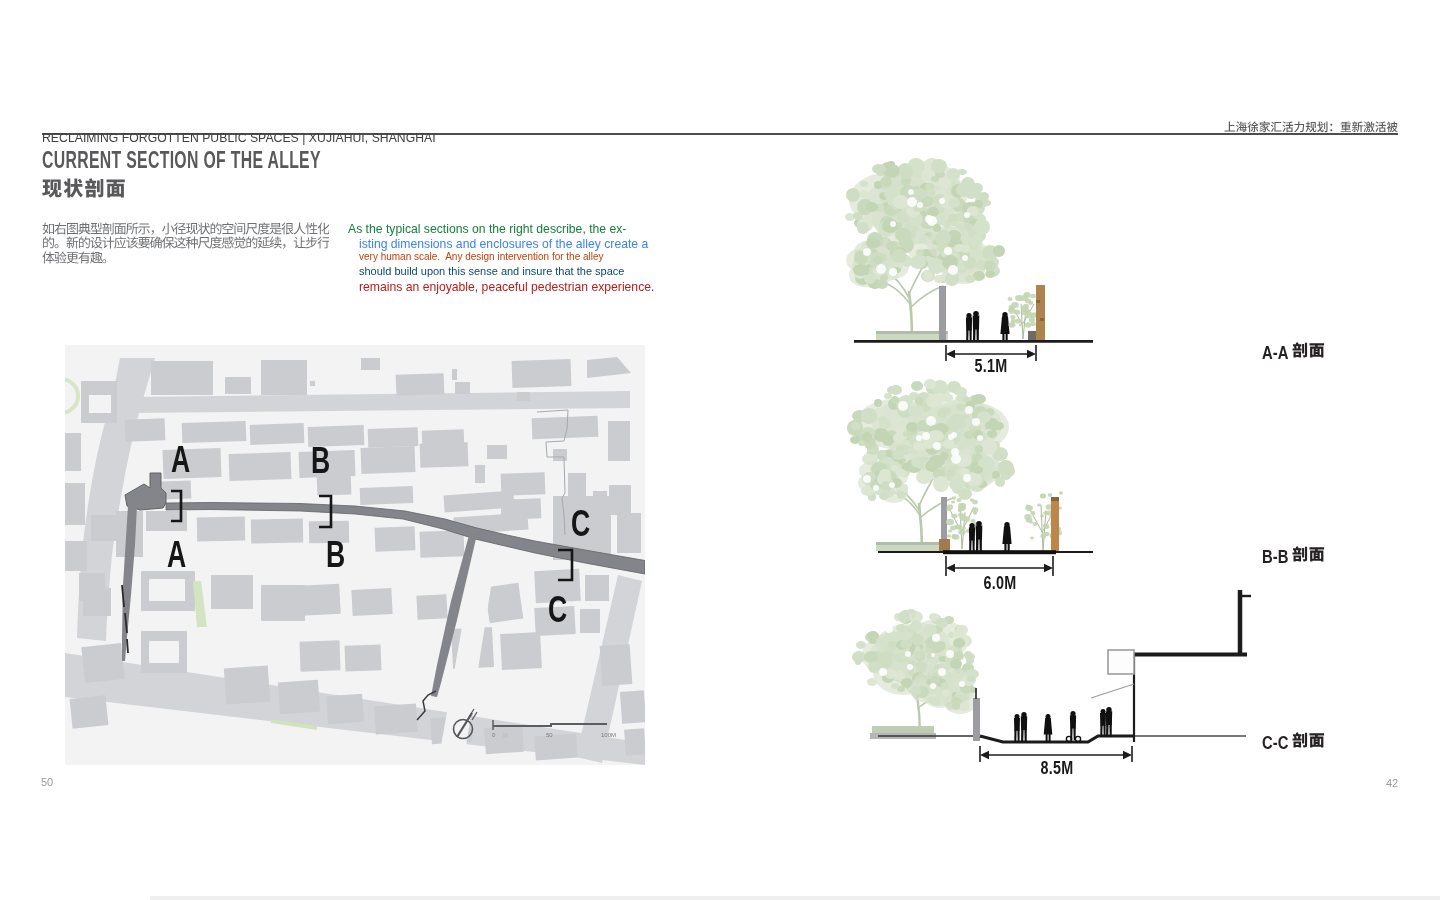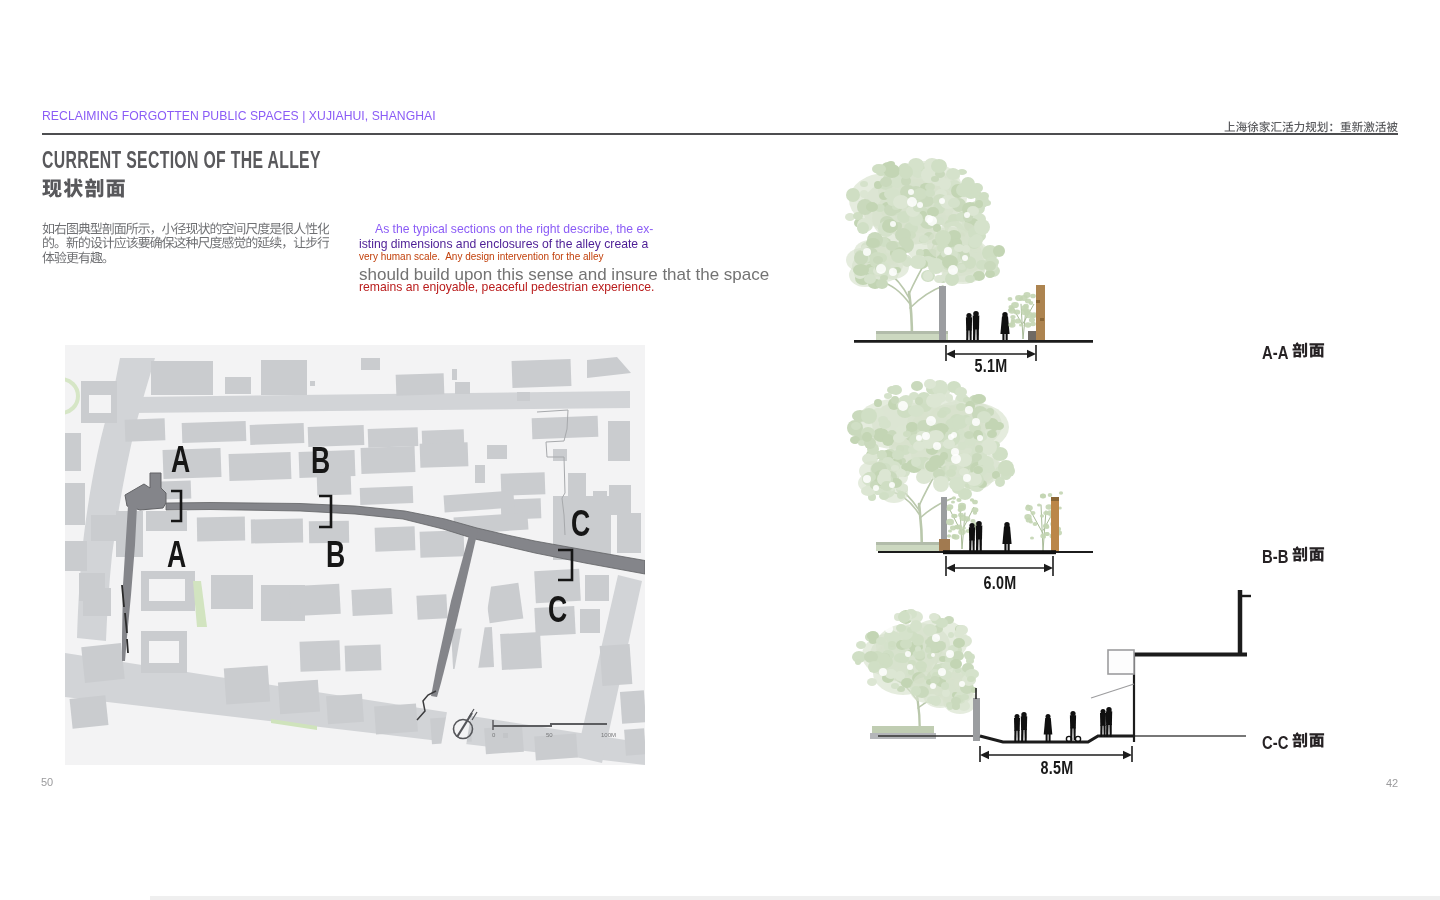--- a/index.html
+++ b/index.html
@@ -2,21 +2,21 @@
 <html><head><meta charset="utf-8"><title>Current Section of the Alley</title>
 <style>
 html,body{margin:0;padding:0;background:#fff;}
 #page{position:relative;width:1440px;height:900px;overflow:hidden;background:#ffffff;font-family:"Liberation Sans",sans-serif;}
 </style></head>
 <body>
 <div id="page">
 
 <div style="position:absolute;left:42px;top:133px;width:1356px;height:1.6px;background:#4d4e50"></div>
 
-<div style="position:absolute;left:42px;top:109px;font-size:12.2px;letter-spacing:0.05px;color:#8b5cf6;white-space:nowrap">RECLAIMING FORGOTTEN PUBLIC SPACES | XUJIAHUI, SHANGHAI</div>
+<div style="position:absolute;left:42px;top:131px;font-size:12.2px;letter-spacing:0.05px;color:#404040;white-space:nowrap">RECLAIMING FORGOTTEN PUBLIC SPACES | XUJIAHUI, SHANGHAI</div>
 
 <div style="position:absolute;left:1224px;top:119px"><svg width="174" height="12" viewBox="0 0 174 12">
         <path transform="translate(0,10.2)" fill="#5a5b5e" d="M4.8 -9.6V-0.7H0.6V0.4H11.1V-0.7H6.0V-5.1H10.3V-6.2H6.0V-9.6Z M12.7 -8.9C13.4 -8.5 14.3 -8.0 14.7 -7.6L15.3 -8.4C14.9 -8.8 14.0 -9.3 13.3 -9.6ZM12.1 -5.5C12.7 -5.2 13.5 -4.7 13.9 -4.3L14.6 -5.1C14.2 -5.5 13.3 -6.0 12.7 -6.3ZM12.4 0.2 13.3 0.8C13.8 -0.3 14.4 -1.7 14.8 -3.0L14.0 -3.6C13.5 -2.2 12.9 -0.7 12.4 0.2ZM18.1 -5.3C18.5 -5.0 19.0 -4.6 19.2 -4.2H17.1L17.3 -5.6H18.5ZM14.9 -4.2V-3.2H16.0C15.8 -2.3 15.7 -1.4 15.6 -0.7H20.6C20.5 -0.5 20.4 -0.3 20.4 -0.2C20.2 -0.0 20.1 -0.0 19.9 -0.0C19.7 -0.0 19.2 -0.0 18.6 -0.1C18.8 0.2 18.9 0.6 18.9 0.9C19.5 0.9 20.1 0.9 20.4 0.9C20.8 0.8 21.0 0.7 21.3 0.4C21.4 0.2 21.5 -0.2 21.6 -0.7H22.5V-1.7H21.8C21.8 -2.1 21.8 -2.6 21.9 -3.2H22.8V-4.2H21.9L22.0 -6.1C22.0 -6.2 22.0 -6.6 22.0 -6.6H16.4C16.3 -5.9 16.2 -5.0 16.1 -4.2ZM17.8 -2.9C18.2 -2.6 18.7 -2.1 19.0 -1.7H16.8L17.0 -3.2H18.3ZM18.8 -5.6H21.0L20.9 -4.2H19.5L19.9 -4.5C19.7 -4.8 19.2 -5.3 18.8 -5.6ZM18.5 -3.2H20.9C20.8 -2.6 20.8 -2.1 20.7 -1.7H19.3L19.8 -2.0C19.5 -2.4 19.0 -2.9 18.5 -3.2ZM16.7 -9.8C16.3 -8.5 15.6 -7.1 14.8 -6.3C15.0 -6.1 15.5 -5.8 15.7 -5.7C16.1 -6.2 16.5 -6.8 16.9 -7.6H22.5V-8.5H17.4C17.5 -8.9 17.6 -9.2 17.7 -9.5Z M28.1 -2.6C27.8 -1.7 27.3 -0.8 26.7 -0.2C27.0 -0.1 27.4 0.2 27.6 0.3C28.2 -0.3 28.7 -1.3 29.1 -2.3ZM31.9 -2.2C32.5 -1.4 33.1 -0.4 33.4 0.2L34.3 -0.2C34.0 -0.9 33.4 -1.9 32.8 -2.6ZM25.9 -9.8C25.4 -9.0 24.4 -8.0 23.5 -7.4C23.7 -7.2 24.0 -6.8 24.1 -6.6C25.1 -7.3 26.2 -8.4 26.9 -9.4ZM30.4 -9.8C29.6 -8.4 28.2 -7.0 26.7 -6.2C27.0 -6.0 27.3 -5.6 27.4 -5.4C27.7 -5.6 28.0 -5.8 28.3 -6.0V-5.3H30.0V-4.0H27.2V-3.0H30.0V-0.2C30.0 -0.1 30.0 -0.0 29.8 -0.0C29.7 -0.0 29.2 -0.0 28.6 -0.0C28.7 0.2 28.9 0.7 29.0 1.0C29.7 1.0 30.3 1.0 30.6 0.8C31.0 0.6 31.1 0.3 31.1 -0.2V-3.0H34.0V-4.0H31.1V-5.3H32.9V-6.0C33.1 -5.8 33.4 -5.6 33.7 -5.4C33.8 -5.7 34.1 -6.1 34.4 -6.3C33.3 -6.9 32.1 -7.7 31.0 -9.0L31.3 -9.5ZM28.6 -6.3C29.3 -6.8 30.0 -7.5 30.5 -8.2C31.2 -7.4 31.8 -6.8 32.5 -6.3ZM26.2 -7.4C25.5 -6.3 24.5 -5.1 23.4 -4.3C23.6 -4.1 23.9 -3.5 24.0 -3.3C24.4 -3.6 24.8 -4.0 25.1 -4.4V1.0H26.2V-5.6C26.5 -6.1 26.9 -6.6 27.1 -7.1Z M39.6 -9.6C39.8 -9.3 39.9 -9.1 40.0 -8.8H35.7V-6.3H36.8V-7.8H44.5V-6.3H45.6V-8.8H41.3C41.2 -9.2 41.0 -9.6 40.8 -9.9ZM43.9 -5.6C43.3 -5.0 42.3 -4.3 41.5 -3.7C41.2 -4.3 40.9 -4.9 40.4 -5.4C40.6 -5.6 40.9 -5.8 41.1 -6.0H43.9V-6.9H37.3V-6.0H39.6C38.6 -5.3 37.1 -4.8 35.7 -4.4C35.8 -4.2 36.1 -3.8 36.2 -3.6C37.3 -3.9 38.5 -4.3 39.5 -4.9C39.7 -4.7 39.9 -4.5 40.0 -4.3C39.0 -3.6 37.1 -2.8 35.6 -2.5C35.8 -2.3 36.0 -1.9 36.2 -1.6C37.5 -2.1 39.3 -2.9 40.4 -3.6C40.5 -3.4 40.6 -3.2 40.7 -3.0C39.5 -1.9 37.3 -0.9 35.4 -0.5C35.6 -0.2 35.9 0.2 36.0 0.4C37.6 -0.0 39.5 -1.0 40.9 -1.9C40.9 -1.2 40.7 -0.5 40.5 -0.3C40.3 -0.1 40.1 -0.0 39.8 -0.0C39.5 -0.0 39.1 -0.1 38.7 -0.1C38.9 0.2 39.0 0.6 39.0 0.9C39.4 1.0 39.7 1.0 40.0 1.0C40.5 1.0 40.9 0.9 41.3 0.5C41.9 0.0 42.2 -1.4 41.8 -2.9L42.3 -3.1C42.9 -1.5 43.9 -0.2 45.3 0.5C45.5 0.2 45.8 -0.2 46.1 -0.4C44.7 -1.0 43.6 -2.2 43.1 -3.7C43.7 -4.1 44.3 -4.5 44.8 -4.9Z M47.4 -8.8C48.1 -8.4 48.9 -7.7 49.4 -7.3L50.1 -8.1C49.6 -8.5 48.7 -9.1 48.1 -9.5ZM46.8 -5.6C47.5 -5.2 48.4 -4.6 48.8 -4.2L49.5 -5.1C49.1 -5.5 48.2 -6.0 47.5 -6.4ZM47.0 0.0 48.0 0.8C48.7 -0.3 49.4 -1.7 49.9 -2.8L49.1 -3.5C48.5 -2.3 47.6 -0.8 47.0 0.0ZM57.3 -9.1H50.4V0.4H57.5V-0.7H51.5V-8.1H57.3Z M59.0 -8.9C59.7 -8.5 60.7 -7.9 61.2 -7.6L61.8 -8.5C61.3 -8.8 60.3 -9.3 59.6 -9.6ZM58.5 -5.7C59.1 -5.3 60.1 -4.7 60.6 -4.4L61.2 -5.3C60.7 -5.6 59.7 -6.1 59.1 -6.5ZM58.7 0.1 59.6 0.8C60.3 -0.3 61.1 -1.7 61.7 -2.9L60.9 -3.6C60.2 -2.3 59.3 -0.8 58.7 0.1ZM61.8 -6.4V-5.3H65.0V-3.6H62.5V1.0H63.6V0.5H67.4V0.9H68.5V-3.6H66.1V-5.3H69.1V-6.4H66.1V-8.2C67.0 -8.4 67.9 -8.6 68.7 -8.9L67.8 -9.8C66.5 -9.3 64.3 -8.9 62.3 -8.7C62.4 -8.5 62.5 -8.0 62.6 -7.8C63.4 -7.8 64.2 -7.9 65.0 -8.1V-6.4ZM63.6 -0.5V-2.6H67.4V-0.5Z M74.2 -9.8V-7.6V-7.3H70.5V-6.2H74.2C74.0 -4.1 73.2 -1.6 70.2 0.2C70.4 0.3 70.8 0.8 71.0 1.0C74.4 -0.9 75.2 -3.8 75.3 -6.2H79.0C78.8 -2.4 78.5 -0.8 78.1 -0.4C78.0 -0.2 77.8 -0.2 77.6 -0.2C77.3 -0.2 76.6 -0.2 75.8 -0.3C76.0 0.0 76.2 0.5 76.2 0.9C76.9 0.9 77.7 0.9 78.1 0.9C78.5 0.8 78.8 0.7 79.1 0.3C79.7 -0.3 79.9 -2.0 80.1 -6.8C80.2 -6.9 80.2 -7.3 80.2 -7.3H75.4V-7.6V-9.8Z M86.7 -9.2V-3.1H87.7V-8.3H90.7V-3.1H91.8V-9.2ZM83.5 -9.7V-7.9H81.9V-6.9H83.5V-5.9L83.5 -5.2H81.7V-4.2H83.4C83.3 -2.7 82.9 -1.0 81.6 0.1C81.8 0.3 82.2 0.6 82.3 0.9C83.4 -0.1 83.9 -1.3 84.2 -2.6C84.7 -2.0 85.3 -1.2 85.6 -0.7L86.3 -1.6C86.0 -1.9 84.9 -3.3 84.4 -3.7L84.5 -4.2H86.2V-5.2H84.5L84.5 -5.9V-6.9H86.0V-7.9H84.5V-9.7ZM88.7 -7.4V-5.4C88.7 -3.6 88.3 -1.3 85.4 0.2C85.6 0.3 86.0 0.8 86.1 1.0C87.6 0.2 88.5 -0.9 89.1 -2.0V-0.4C89.1 0.5 89.4 0.7 90.2 0.7H91.1C92.1 0.7 92.3 0.2 92.4 -1.6C92.1 -1.6 91.8 -1.8 91.5 -2.0C91.5 -0.4 91.4 -0.1 91.1 -0.1H90.4C90.1 -0.1 90.0 -0.2 90.0 -0.5V-3.4H89.5C89.7 -4.1 89.7 -4.7 89.7 -5.3V-7.4Z M100.2 -8.5V-2.1H101.2V-8.5ZM102.4 -9.7V-0.4C102.4 -0.2 102.3 -0.1 102.1 -0.1C101.9 -0.1 101.2 -0.1 100.5 -0.1C100.7 0.2 100.9 0.7 100.9 1.0C101.9 1.0 102.5 0.9 102.9 0.8C103.3 0.6 103.5 0.3 103.5 -0.4V-9.7ZM96.3 -9.0C96.9 -8.5 97.6 -7.8 98.0 -7.4L98.7 -8.0C98.4 -8.5 97.6 -9.2 97.0 -9.6ZM98.0 -5.5C97.6 -4.7 97.2 -3.8 96.6 -3.1C96.4 -3.9 96.2 -4.8 96.1 -5.7L99.7 -6.1L99.6 -7.2L96.0 -6.8C95.9 -7.7 95.8 -8.7 95.8 -9.8H94.7C94.7 -8.7 94.8 -7.7 94.9 -6.6L93.2 -6.4L93.3 -5.4L95.0 -5.6C95.2 -4.3 95.4 -3.1 95.8 -2.1C95.0 -1.3 94.1 -0.6 93.2 -0.1C93.4 0.1 93.8 0.5 93.9 0.7C94.7 0.3 95.5 -0.3 96.2 -1.0C96.7 0.2 97.4 0.9 98.2 0.9C99.1 0.9 99.5 0.4 99.7 -1.5C99.4 -1.6 99.0 -1.8 98.8 -2.1C98.7 -0.7 98.6 -0.2 98.3 -0.2C97.9 -0.2 97.4 -0.8 97.0 -1.9C97.8 -2.9 98.5 -4.0 99.0 -5.2Z M107.3 -5.5C107.8 -5.5 108.3 -6.0 108.3 -6.5C108.3 -7.1 107.8 -7.5 107.3 -7.5C106.8 -7.5 106.3 -7.1 106.3 -6.5C106.3 -6.0 106.8 -5.5 107.3 -5.5ZM107.3 0.1C107.8 0.1 108.3 -0.3 108.3 -0.9C108.3 -1.5 107.8 -1.9 107.3 -1.9C106.8 -1.9 106.3 -1.5 106.3 -0.9C106.3 -0.3 106.8 0.1 107.3 0.1Z M117.8 -6.3V-2.6H121.2V-1.9H117.4V-1.1H121.2V-0.3H116.6V0.6H127.1V-0.3H122.3V-1.1H126.3V-1.9H122.3V-2.6H125.9V-6.3H122.3V-6.9H127.0V-7.7H122.3V-8.5C123.6 -8.6 124.9 -8.7 125.9 -8.9L125.3 -9.8C123.4 -9.4 120.2 -9.2 117.5 -9.2C117.6 -8.9 117.7 -8.5 117.7 -8.3C118.8 -8.3 120.0 -8.4 121.2 -8.4V-7.7H116.6V-6.9H121.2V-6.3ZM118.9 -4.1H121.2V-3.4H118.9ZM122.3 -4.1H124.8V-3.4H122.3ZM118.9 -5.5H121.2V-4.8H118.9ZM122.3 -5.5H124.8V-4.8H122.3Z M131.7 -2.4C132.1 -1.8 132.5 -1.0 132.7 -0.5L133.4 -1.0C133.2 -1.5 132.8 -2.2 132.5 -2.8ZM129.1 -2.7C128.8 -2.0 128.5 -1.3 128.0 -0.8C128.2 -0.7 128.6 -0.4 128.7 -0.3C129.2 -0.8 129.7 -1.7 129.9 -2.5ZM134.0 -8.7V-4.6C134.0 -3.1 133.9 -1.2 133.0 0.2C133.2 0.3 133.6 0.6 133.8 0.9C134.9 -0.6 135.0 -3.0 135.0 -4.6V-4.9H136.5V0.9H137.6V-4.9H138.8V-5.9H135.0V-8.0C136.2 -8.2 137.5 -8.4 138.4 -8.8L137.6 -9.6C136.7 -9.3 135.3 -8.9 134.0 -8.7ZM130.0 -9.6C130.1 -9.3 130.3 -8.9 130.4 -8.6H128.3V-7.7H133.4V-8.6H131.5C131.4 -9.0 131.2 -9.5 131.0 -9.8ZM131.8 -7.7C131.7 -7.2 131.5 -6.5 131.3 -6.0H129.6L130.3 -6.2C130.3 -6.6 130.1 -7.2 129.8 -7.7L129.0 -7.5C129.2 -7.0 129.3 -6.4 129.4 -6.0H128.1V-5.1H130.4V-4.0H128.1V-3.1H130.4V-0.3C130.4 -0.2 130.4 -0.2 130.2 -0.2C130.1 -0.2 129.8 -0.2 129.4 -0.2C129.5 0.1 129.7 0.5 129.7 0.8C130.3 0.8 130.7 0.7 131.0 0.6C131.3 0.4 131.4 0.2 131.4 -0.3V-3.1H133.5V-4.0H131.4V-5.1H133.6V-6.0H132.3C132.4 -6.4 132.7 -7.0 132.9 -7.5Z M143.3 -6.4H145.1V-5.6H143.3ZM143.3 -7.9H145.1V-7.1H143.3ZM139.9 -9.1C140.5 -8.6 141.1 -8.0 141.5 -7.6L142.2 -8.3C141.8 -8.7 141.1 -9.3 140.5 -9.7ZM139.5 -5.8C140.1 -5.5 140.8 -4.9 141.1 -4.5L141.8 -5.3C141.4 -5.6 140.7 -6.1 140.2 -6.5ZM139.7 0.3 140.6 0.8C141.0 -0.2 141.6 -1.6 142.0 -2.8L141.2 -3.3C140.8 -2.1 140.1 -0.6 139.7 0.3ZM147.2 -9.8C147.0 -8.1 146.7 -6.5 146.1 -5.3V-8.7H144.6L144.9 -9.7L143.8 -9.8C143.7 -9.5 143.6 -9.0 143.5 -8.7H142.4V-4.8H146.0C146.2 -4.6 146.4 -4.3 146.6 -4.2C146.7 -4.4 146.9 -4.7 147.0 -5.0C147.2 -3.9 147.4 -2.9 147.8 -1.9C147.4 -1.0 146.8 -0.2 146.0 0.3C146.2 0.5 146.6 0.8 146.7 1.0C147.4 0.5 147.9 -0.2 148.3 -0.9C148.7 -0.2 149.2 0.5 149.8 1.0C149.9 0.7 150.3 0.3 150.5 0.1C149.8 -0.4 149.2 -1.1 148.8 -1.9C149.4 -3.2 149.7 -4.8 149.9 -6.6H150.4V-7.6H147.9C148.0 -8.3 148.1 -9.0 148.2 -9.6ZM143.4 -4.6 143.7 -4.0H142.0V-3.1H143.1V-2.7C143.1 -1.9 142.9 -0.6 141.5 0.3C141.7 0.5 142.1 0.8 142.3 1.0C143.3 0.2 143.7 -0.7 143.9 -1.6H145.0C145.0 -0.6 144.9 -0.3 144.8 -0.1C144.8 -0.0 144.7 -0.0 144.5 -0.0C144.4 -0.0 144.1 -0.0 143.7 -0.1C143.8 0.2 143.9 0.5 143.9 0.8C144.4 0.8 144.8 0.8 145.0 0.8C145.3 0.8 145.5 0.7 145.6 0.5C145.9 0.2 145.9 -0.5 146.0 -2.1C146.0 -2.2 146.0 -2.5 146.0 -2.5H144.0V-2.7V-3.1H146.4V-4.0H144.7C144.6 -4.3 144.5 -4.6 144.3 -4.8ZM149.0 -6.6C148.8 -5.3 148.6 -4.1 148.3 -3.1C147.9 -4.2 147.7 -5.3 147.5 -6.4L147.6 -6.6Z M151.8 -8.9C152.5 -8.5 153.5 -7.9 154.0 -7.6L154.6 -8.5C154.1 -8.8 153.1 -9.3 152.4 -9.6ZM151.3 -5.7C151.9 -5.3 152.9 -4.7 153.4 -4.4L154.0 -5.3C153.5 -5.6 152.5 -6.1 151.9 -6.5ZM151.5 0.1 152.4 0.8C153.1 -0.3 153.9 -1.7 154.5 -2.9L153.7 -3.6C153.0 -2.3 152.1 -0.8 151.5 0.1ZM154.6 -6.4V-5.3H157.8V-3.6H155.3V1.0H156.4V0.5H160.2V0.9H161.3V-3.6H158.9V-5.3H161.9V-6.4H158.9V-8.2C159.8 -8.4 160.7 -8.6 161.5 -8.9L160.6 -9.8C159.3 -9.3 157.1 -8.9 155.1 -8.7C155.2 -8.5 155.3 -8.0 155.4 -7.8C156.2 -7.8 157.0 -7.9 157.8 -8.1V-6.4ZM156.4 -0.5V-2.6H160.2V-0.5Z M163.9 -9.3C164.2 -8.9 164.6 -8.2 164.8 -7.8H162.9V-6.8H165.4C164.8 -5.4 163.7 -4.0 162.7 -3.2C162.8 -3.0 163.1 -2.4 163.2 -2.1C163.5 -2.5 163.9 -2.9 164.3 -3.4V1.0H165.3V-3.5C165.7 -3.0 166.1 -2.4 166.3 -2.1L166.9 -2.9L166.1 -3.9C166.4 -4.2 166.7 -4.6 167.1 -4.9L166.5 -5.5C166.3 -5.2 165.9 -4.8 165.6 -4.4L165.3 -4.7V-4.8C165.9 -5.6 166.3 -6.5 166.6 -7.4L166.1 -7.8L165.9 -7.8H165.0L165.7 -8.2C165.5 -8.6 165.1 -9.3 164.8 -9.8ZM167.3 -8.1V-5.1C167.3 -3.5 167.1 -1.3 165.9 0.2C166.1 0.3 166.5 0.7 166.7 0.9C167.8 -0.5 168.2 -2.5 168.3 -4.2C168.6 -3.1 169.2 -2.1 169.8 -1.3C169.1 -0.7 168.3 -0.2 167.5 0.1C167.7 0.3 167.9 0.7 168.0 1.0C169.0 0.6 169.8 0.1 170.5 -0.5C171.2 0.1 172.0 0.6 173.0 0.9C173.2 0.6 173.5 0.2 173.7 0.0C172.7 -0.3 171.9 -0.7 171.3 -1.3C172.1 -2.3 172.7 -3.5 173.1 -5.1L172.4 -5.3L172.2 -5.3H170.8V-7.1H172.2C172.1 -6.6 172.0 -6.1 171.9 -5.8L172.8 -5.6C173.0 -6.2 173.3 -7.2 173.5 -8.0L172.8 -8.2L172.6 -8.1H170.8V-9.8H169.7V-8.1ZM169.7 -7.1V-5.3H168.3V-7.1ZM171.8 -4.3C171.5 -3.4 171.1 -2.6 170.5 -2.0C170.0 -2.7 169.5 -3.4 169.2 -4.3Z"></path>
       </svg></div>
 
 <div style="position:absolute;left:42px;top:145px;font-size:24.5px;font-weight:bold;color:#59595c;letter-spacing:0.5px;transform:scaleX(0.645);transform-origin:0 0;white-space:nowrap;line-height:1.2">CURRENT SECTION OF THE ALLEY</div>
 
 <div style="position:absolute;left:42px;top:178px"><svg width="85" height="21" viewBox="0 0 85 21">
         <path transform="translate(0,17.6)" fill="#59595c" d="M8.5 -16.2V-5.6H11.2V-13.8H15.8V-5.6H18.7V-16.2ZM0.2 -2.8 0.8 0.0C2.9 -0.6 5.7 -1.3 8.2 -1.9L7.9 -4.6L5.8 -4.0V-7.7H7.6V-10.3H5.8V-13.4H8.0V-16.1H0.7V-13.4H3.0V-10.3H1.0V-7.7H3.0V-3.4C2.0 -3.1 1.0 -2.9 0.2 -2.8ZM12.2 -12.8V-10.0C12.2 -6.9 11.7 -2.8 6.5 -0.1C7.0 0.3 8.0 1.4 8.3 1.9C10.5 0.8 12.0 -0.8 13.0 -2.4V-0.9C13.0 1.0 13.7 1.6 15.5 1.6H16.8C19.0 1.6 19.4 0.6 19.6 -2.5C19.0 -2.7 18.0 -3.1 17.4 -3.6C17.3 -1.1 17.2 -0.5 16.8 -0.5H16.1C15.8 -0.5 15.6 -0.7 15.6 -1.2V-5.5H14.3C14.7 -7.1 14.9 -8.6 14.9 -9.9V-12.8Z M35.9 -15.6C36.6 -14.5 37.5 -13.0 37.9 -12.0L40.2 -13.4C39.8 -14.4 38.8 -15.8 38.1 -16.8ZM21.7 -4.8 23.1 -2.3C23.9 -2.9 24.6 -3.5 25.4 -4.2V1.9H28.3V0.4C28.9 0.8 29.6 1.4 30.1 1.9C32.3 -0.1 33.6 -2.4 34.4 -4.8C35.5 -2.0 36.9 0.2 38.9 1.8C39.4 1.0 40.3 -0.1 41.0 -0.6C38.4 -2.3 36.7 -5.4 35.7 -8.8H40.4V-11.7H35.3V-17.1H32.4V-11.7H28.7V-8.8H32.3C32.0 -6.1 31.0 -3.1 28.3 -0.4V-17.1H25.4V-12.3C24.9 -13.1 24.4 -13.9 24.0 -14.6L21.7 -13.3C22.4 -12.0 23.3 -10.4 23.7 -9.3L25.4 -10.3V-7.6C24.0 -6.5 22.6 -5.4 21.7 -4.8Z M58.6 -16.7V-1.5C58.6 -1.1 58.5 -1.0 58.2 -1.0C57.8 -1.0 56.8 -1.0 55.9 -1.1C56.2 -0.3 56.6 0.9 56.7 1.7C58.3 1.7 59.5 1.6 60.3 1.1C61.1 0.7 61.3 -0.0 61.3 -1.4V-16.7ZM55.0 -15.0V-3.3H57.7V-15.0ZM47.4 -12.3H50.3C50.1 -11.4 49.8 -10.4 49.4 -9.5H47.4L48.4 -9.8C48.2 -10.5 47.8 -11.5 47.4 -12.3ZM47.1 -16.6C47.3 -16.0 47.5 -15.4 47.7 -14.8H43.6V-12.3H46.2L44.7 -11.9C45.0 -11.2 45.4 -10.3 45.6 -9.5H43.1V-6.9H54.4V-9.5H52.3C52.6 -10.3 53.0 -11.1 53.3 -11.9L51.7 -12.3H54.1V-14.8H50.6C50.4 -15.6 50.0 -16.5 49.6 -17.3ZM44.2 -5.8V1.9H47.0V1.1H50.8V1.8H53.7V-5.8ZM47.0 -1.4V-3.2H50.8V-1.4Z M72.2 -6.1H74.7V-5.0H72.2ZM72.2 -8.3V-9.3H74.7V-8.3ZM72.2 -2.8H74.7V-1.8H72.2ZM64.5 -16.1V-13.3H71.6L71.4 -11.9H65.3V1.9H68.1V0.9H78.9V1.9H81.9V-11.9H74.5L74.9 -13.3H82.8V-16.1ZM68.1 -1.8V-9.3H69.7V-1.8ZM78.9 -1.8H77.3V-9.3H78.9Z"></path>
       </svg></div>
@@ -26,24 +26,24 @@
       </svg></div>
 
 <div style="position:absolute;left:42px;top:236.3px"><svg width="287" height="14" viewBox="0 0 287 14">
         <path transform="translate(0,11.4)" fill="#6f7073" d="M7.2 -5.5C7.9 -4.5 8.8 -3.2 9.2 -2.5L10.0 -3.0C9.6 -3.7 8.7 -5.0 7.9 -5.9ZM3.1 -10.9C3.0 -10.3 2.8 -9.5 2.6 -8.8H1.1V0.7H2.0V-0.3H5.7V-8.8H3.5C3.7 -9.4 4.0 -10.1 4.2 -10.8ZM2.0 -8.0H4.8V-5.2H2.0ZM2.0 -1.2V-4.4H4.8V-1.2ZM7.8 -11.0C7.4 -9.2 6.7 -7.4 5.8 -6.2C6.0 -6.1 6.4 -5.8 6.6 -5.7C7.0 -6.3 7.4 -7.1 7.8 -8.0H11.1C11.0 -2.8 10.8 -0.8 10.3 -0.3C10.2 -0.1 10.0 -0.1 9.8 -0.1C9.5 -0.1 8.7 -0.1 7.9 -0.2C8.0 0.1 8.2 0.5 8.2 0.8C8.9 0.8 9.7 0.8 10.1 0.8C10.6 0.7 10.9 0.6 11.2 0.2C11.7 -0.4 11.9 -2.4 12.1 -8.4C12.1 -8.5 12.1 -8.9 12.1 -8.9H8.2C8.4 -9.5 8.6 -10.1 8.7 -10.8Z M14.5 -3.2C13.4 -3.2 12.5 -2.3 12.5 -1.2C12.5 -0.1 13.4 0.8 14.5 0.8C15.6 0.8 16.5 -0.1 16.5 -1.2C16.5 -2.3 15.6 -3.2 14.5 -3.2ZM14.5 0.1C13.8 0.1 13.2 -0.5 13.2 -1.2C13.2 -1.9 13.8 -2.5 14.5 -2.5C15.2 -2.5 15.8 -1.9 15.8 -1.2C15.8 -0.5 15.2 0.1 14.5 0.1Z M28.6 -2.8C29.0 -2.1 29.5 -1.2 29.7 -0.7L30.4 -1.1C30.2 -1.6 29.7 -2.5 29.3 -3.1ZM25.7 -3.1C25.4 -2.3 25.0 -1.5 24.5 -0.9C24.6 -0.8 25.0 -0.5 25.1 -0.4C25.6 -1.0 26.2 -1.9 26.5 -2.9ZM31.1 -9.7V-5.2C31.1 -3.5 31.0 -1.2 29.9 0.3C30.1 0.4 30.5 0.7 30.7 0.9C31.9 -0.8 32.0 -3.3 32.0 -5.2V-5.6H34.0V1.0H34.9V-5.6H36.4V-6.5H32.0V-9.0C33.4 -9.2 34.9 -9.6 36.0 -10.0L35.2 -10.7C34.2 -10.3 32.6 -9.9 31.1 -9.7ZM26.7 -10.8C26.9 -10.4 27.1 -9.9 27.3 -9.6H24.7V-8.7H30.5V-9.6H28.3C28.1 -10.0 27.8 -10.5 27.6 -11.0ZM28.8 -8.7C28.7 -8.1 28.4 -7.2 28.1 -6.6H24.5V-5.8H27.2V-4.4H24.6V-3.5H27.2V-0.2C27.2 -0.1 27.2 -0.1 27.0 -0.1C26.9 -0.1 26.5 -0.1 26.0 -0.1C26.2 0.2 26.3 0.5 26.3 0.8C26.9 0.8 27.4 0.8 27.7 0.6C28.0 0.5 28.1 0.2 28.1 -0.2V-3.5H30.5V-4.4H28.1V-5.8H30.7V-6.6H29.0C29.2 -7.1 29.5 -7.8 29.7 -8.5ZM25.6 -8.5C25.8 -7.9 26.0 -7.1 26.1 -6.6L26.9 -6.8C26.8 -7.3 26.6 -8.1 26.4 -8.6Z M43.1 -5.5C43.8 -4.5 44.7 -3.2 45.0 -2.5L45.9 -3.0C45.4 -3.7 44.6 -5.0 43.8 -5.9ZM39.0 -10.9C38.9 -10.3 38.7 -9.5 38.5 -8.8H37.0V0.7H37.9V-0.3H41.5V-8.8H39.4C39.6 -9.4 39.8 -10.1 40.1 -10.8ZM37.9 -8.0H40.6V-5.2H37.9ZM37.9 -1.2V-4.4H40.6V-1.2ZM43.7 -11.0C43.2 -9.2 42.5 -7.4 41.6 -6.2C41.9 -6.1 42.3 -5.8 42.5 -5.7C42.9 -6.3 43.3 -7.1 43.7 -8.0H47.0C46.9 -2.8 46.6 -0.8 46.2 -0.3C46.1 -0.1 45.9 -0.1 45.7 -0.1C45.4 -0.1 44.6 -0.1 43.7 -0.2C43.9 0.1 44.0 0.5 44.1 0.8C44.8 0.8 45.6 0.8 46.0 0.8C46.5 0.7 46.7 0.6 47.0 0.2C47.6 -0.4 47.7 -2.4 47.9 -8.4C48.0 -8.5 48.0 -8.9 48.0 -8.9H44.0C44.2 -9.5 44.4 -10.1 44.6 -10.8Z M49.4 -10.1C50.1 -9.5 51.0 -8.6 51.4 -8.0L52.1 -8.7C51.6 -9.3 50.8 -10.1 50.1 -10.7ZM48.4 -6.8V-5.9H50.2V-1.2C50.2 -0.6 49.8 -0.2 49.6 -0.1C49.8 0.1 50.0 0.5 50.1 0.8C50.3 0.5 50.7 0.3 53.0 -1.5C52.9 -1.7 52.7 -2.0 52.6 -2.3L51.2 -1.2V-6.8ZM54.2 -10.5V-9.0C54.2 -8.0 53.9 -7.0 52.2 -6.2C52.4 -6.0 52.7 -5.7 52.9 -5.5C54.7 -6.4 55.1 -7.8 55.1 -9.0V-9.5H57.4V-7.4C57.4 -6.5 57.6 -6.1 58.5 -6.1C58.7 -6.1 59.3 -6.1 59.5 -6.1C59.8 -6.1 60.0 -6.1 60.2 -6.2C60.2 -6.4 60.1 -6.8 60.1 -7.0C60.0 -7.0 59.7 -6.9 59.5 -6.9C59.3 -6.9 58.7 -6.9 58.6 -6.9C58.4 -6.9 58.4 -7.1 58.4 -7.4V-10.5ZM58.3 -4.3C57.8 -3.2 57.1 -2.4 56.3 -1.7C55.4 -2.4 54.7 -3.3 54.2 -4.3ZM52.8 -5.2V-4.3H53.5L53.3 -4.2C53.8 -3.0 54.6 -2.0 55.5 -1.1C54.5 -0.5 53.4 -0.1 52.3 0.2C52.5 0.4 52.7 0.8 52.7 1.0C54.0 0.7 55.2 0.2 56.3 -0.5C57.2 0.2 58.4 0.8 59.8 1.1C59.9 0.8 60.2 0.4 60.4 0.2C59.1 -0.1 58.0 -0.5 57.0 -1.1C58.1 -2.1 59.0 -3.3 59.6 -5.0L59.0 -5.2L58.8 -5.2Z M61.6 -10.1C62.3 -9.5 63.2 -8.6 63.6 -8.0L64.3 -8.7C63.9 -9.3 62.9 -10.1 62.2 -10.7ZM60.4 -6.8V-5.9H62.5V-1.2C62.5 -0.7 62.1 -0.3 61.8 -0.1C62.0 0.1 62.3 0.5 62.3 0.8C62.6 0.5 62.9 0.2 65.4 -1.5C65.3 -1.7 65.1 -2.1 65.1 -2.4L63.5 -1.3V-6.8ZM67.9 -10.9V-6.6H64.6V-5.6H67.9V1.0H69.0V-5.6H72.3V-6.6H69.0V-10.9Z M75.2 -6.4C75.7 -5.0 76.3 -3.1 76.6 -1.9L77.5 -2.3C77.2 -3.5 76.6 -5.3 76.0 -6.7ZM78.0 -7.1C78.4 -5.7 78.9 -3.8 79.1 -2.6L80.0 -2.9C79.8 -4.1 79.4 -5.9 78.9 -7.3ZM77.8 -10.8C78.1 -10.3 78.4 -9.7 78.5 -9.2H73.3V-5.7C73.3 -3.8 73.2 -1.3 72.2 0.6C72.5 0.7 72.9 1.0 73.1 1.1C74.2 -0.8 74.3 -3.7 74.3 -5.7V-8.3H84.0V-9.2H79.6C79.5 -9.7 79.1 -10.5 78.8 -11.0ZM74.5 -0.5V0.4H84.2V-0.5H80.7C81.8 -2.5 82.8 -4.9 83.4 -7.0L82.4 -7.4C81.9 -5.2 80.9 -2.5 79.7 -0.5Z M85.2 -10.2C85.9 -9.5 86.7 -8.6 87.0 -8.0L87.8 -8.6C87.4 -9.2 86.6 -10.1 85.9 -10.8ZM84.3 -6.9V-5.9H86.4V-1.1C86.4 -0.5 86.0 -0.0 85.7 0.2C85.9 0.3 86.2 0.7 86.3 0.9C86.5 0.7 86.8 0.4 88.8 -1.1C88.8 -1.3 88.6 -1.7 88.6 -1.9L87.3 -1.1V-6.9ZM91.4 -10.7C91.6 -10.3 91.9 -9.7 92.0 -9.2H88.4V-8.3H91.2C90.7 -7.6 89.9 -6.4 89.6 -6.2C89.3 -5.9 88.9 -5.8 88.7 -5.8C88.8 -5.6 88.9 -5.1 89.0 -4.8C89.3 -4.9 89.7 -5.0 92.3 -5.2C91.3 -4.1 89.9 -3.2 88.4 -2.5C88.6 -2.4 88.9 -2.0 89.0 -1.8C91.5 -2.9 93.6 -4.8 94.8 -6.9L93.9 -7.2C93.7 -6.8 93.4 -6.4 93.1 -6.1L90.6 -5.9C91.1 -6.6 91.8 -7.6 92.3 -8.3H96.0V-9.2H93.1C93.0 -9.7 92.7 -10.4 92.3 -11.0ZM94.9 -5.0C93.6 -2.7 91.0 -0.8 87.9 0.3C88.1 0.5 88.4 0.8 88.5 1.1C90.1 0.5 91.6 -0.3 92.8 -1.3C93.7 -0.5 94.7 0.3 95.3 0.9L96.0 0.3C95.4 -0.3 94.4 -1.1 93.5 -1.8C94.5 -2.7 95.3 -3.6 95.9 -4.6Z M104.4 -3.0C104.0 -2.3 103.4 -1.7 102.6 -1.2C101.6 -1.4 100.7 -1.7 99.7 -1.8C100.0 -2.2 100.3 -2.6 100.6 -3.0ZM97.2 -8.4V-5.0H100.7C100.5 -4.7 100.3 -4.3 100.0 -3.9H96.4V-3.0H99.5C99.0 -2.4 98.5 -1.8 98.1 -1.3C99.2 -1.1 100.3 -0.9 101.3 -0.6C100.0 -0.2 98.4 0.1 96.4 0.2C96.6 0.4 96.8 0.7 96.9 1.0C99.3 0.8 101.2 0.4 102.7 -0.3C104.4 0.2 105.8 0.6 106.9 1.0L107.7 0.3C106.7 -0.1 105.3 -0.5 103.8 -0.9C104.5 -1.5 105.1 -2.2 105.5 -3.0H108.0V-3.9H101.2C101.4 -4.2 101.6 -4.5 101.7 -4.9L101.1 -5.0H107.2V-8.4H104.1V-9.5H107.8V-10.4H96.6V-9.5H100.1V-8.4ZM101.0 -9.5H103.2V-8.4H101.0ZM98.2 -7.6H100.1V-5.8H98.2ZM101.0 -7.6H103.2V-5.8H101.0ZM104.1 -7.6H106.3V-5.8H104.1Z M114.8 -11.0C114.2 -9.4 113.3 -7.9 112.2 -6.9C112.3 -6.7 112.6 -6.3 112.7 -6.1C113.0 -6.3 113.2 -6.6 113.4 -6.8V-4.1C113.4 -2.7 113.3 -0.8 112.0 0.5C112.2 0.6 112.6 0.9 112.7 1.1C113.6 0.2 114.0 -1.0 114.2 -2.1H116.0V0.6H116.9V-2.1H118.8V-0.1C118.8 0.0 118.7 0.1 118.5 0.1C118.4 0.1 117.9 0.1 117.3 0.1C117.4 0.3 117.5 0.7 117.6 0.9C118.4 0.9 118.9 0.9 119.3 0.8C119.6 0.6 119.7 0.4 119.7 -0.1V-7.6H117.3C117.8 -8.2 118.2 -8.9 118.6 -9.5L117.9 -9.9L117.8 -9.8H115.3C115.4 -10.1 115.6 -10.4 115.7 -10.7ZM116.0 -3.0H114.3C114.3 -3.4 114.3 -3.8 114.3 -4.1V-4.5H116.0ZM116.9 -3.0V-4.5H118.8V-3.0ZM116.0 -5.3H114.3V-6.8H116.0ZM116.9 -5.3V-6.8H118.8V-5.3ZM114.1 -7.6H114.0C114.3 -8.0 114.6 -8.5 114.9 -9.0H117.2C117.0 -8.5 116.6 -8.0 116.3 -7.6ZM108.4 -10.2V-9.3H109.9C109.6 -7.3 109.0 -5.5 108.1 -4.3C108.3 -4.0 108.5 -3.5 108.6 -3.2C108.8 -3.5 109.0 -3.9 109.2 -4.3V0.4H110.1V-0.6H112.3V-6.2H110.1C110.4 -7.2 110.7 -8.3 110.9 -9.3H112.7V-10.2ZM110.1 -5.3H111.5V-1.5H110.1Z M125.5 -9.4H130.3V-7.0H125.5ZM124.5 -10.3V-6.2H127.4V-4.5H123.6V-3.7H126.8C125.9 -2.3 124.5 -1.0 123.2 -0.3C123.4 -0.1 123.7 0.2 123.9 0.5C125.2 -0.3 126.5 -1.6 127.4 -3.0V1.0H128.3V-3.1C129.2 -1.6 130.5 -0.3 131.7 0.5C131.8 0.2 132.1 -0.1 132.4 -0.3C131.1 -1.0 129.8 -2.3 128.9 -3.7H132.0V-4.5H128.3V-6.2H131.3V-10.3ZM123.2 -10.9C122.4 -8.9 121.2 -7.0 119.9 -5.7C120.1 -5.5 120.4 -5.0 120.4 -4.8C120.9 -5.3 121.4 -5.8 121.8 -6.4V1.0H122.8V-7.9C123.3 -8.7 123.7 -9.7 124.1 -10.6Z M132.4 -9.8C133.0 -9.2 133.8 -8.4 134.2 -7.8L135.0 -8.3C134.6 -8.9 133.8 -9.8 133.1 -10.3ZM134.8 -6.0H132.2V-5.1H133.9V-1.3C133.3 -1.1 132.7 -0.6 132.0 -0.0L132.7 0.9C133.3 0.2 134.0 -0.5 134.4 -0.5C134.7 -0.5 135.1 -0.1 135.7 0.2C136.6 0.7 137.7 0.8 139.2 0.8C140.5 0.8 142.7 0.7 143.8 0.6C143.8 0.3 143.9 -0.2 144.1 -0.5C142.8 -0.3 140.7 -0.2 139.2 -0.2C137.8 -0.2 136.7 -0.3 135.9 -0.7C135.4 -1.0 135.1 -1.2 134.8 -1.3ZM135.8 -6.7C136.8 -6.0 138.0 -5.1 139.0 -4.3C138.1 -3.3 136.9 -2.5 135.3 -2.0C135.5 -1.8 135.8 -1.4 135.9 -1.2C137.5 -1.8 138.8 -2.6 139.8 -3.7C140.9 -2.8 141.9 -1.9 142.6 -1.2L143.4 -1.9C142.6 -2.6 141.6 -3.5 140.4 -4.4C141.2 -5.4 141.8 -6.6 142.2 -8.0H143.8V-8.9H139.6L140.3 -9.1C140.1 -9.6 139.7 -10.4 139.3 -11.0L138.4 -10.7C138.7 -10.1 139.1 -9.4 139.3 -8.9H135.4V-8.0H141.2C140.8 -6.8 140.3 -5.8 139.6 -5.0C138.6 -5.8 137.5 -6.6 136.5 -7.2Z M152.0 -7.2V-4.1H150.2V-7.2ZM153.0 -7.2H154.8V-4.1H153.0ZM152.0 -10.9V-8.2H149.3V-2.4H150.2V-3.2H152.0V1.0H153.0V-3.2H154.8V-2.5H155.7V-8.2H153.0V-10.9ZM148.3 -10.7C147.3 -10.3 145.6 -9.9 144.1 -9.7C144.2 -9.5 144.4 -9.2 144.4 -8.9C145.0 -9.0 145.6 -9.1 146.2 -9.2V-7.3H144.1V-6.3H146.1C145.5 -4.8 144.6 -3.2 143.8 -2.2C144.0 -2.0 144.2 -1.6 144.3 -1.3C145.0 -2.1 145.7 -3.4 146.2 -4.8V1.0H147.2V-5.0C147.6 -4.4 148.1 -3.5 148.3 -3.1L148.9 -3.9C148.7 -4.2 147.5 -5.7 147.2 -6.1V-6.3H148.8V-7.3H147.2V-9.4C147.8 -9.6 148.4 -9.8 148.9 -10.0Z M157.8 -10.3V-6.6C157.8 -4.5 157.6 -1.6 155.9 0.4C156.1 0.5 156.5 0.9 156.7 1.1C158.2 -0.6 158.7 -3.1 158.8 -5.2H162.2C163.0 -2.1 164.6 0.0 167.3 1.0C167.4 0.7 167.7 0.3 167.9 0.1C165.4 -0.7 163.9 -2.6 163.2 -5.2H166.7V-10.3ZM158.8 -9.3H165.7V-6.1H158.8V-6.6Z M172.5 -8.4V-7.2H170.4V-6.4H172.5V-4.3H177.5V-6.4H179.6V-7.2H177.5V-8.4H176.6V-7.2H173.4V-8.4ZM176.6 -6.4V-5.1H173.4V-6.4ZM177.3 -2.6C176.7 -2.0 175.9 -1.4 175.0 -1.0C174.0 -1.4 173.3 -2.0 172.7 -2.6ZM170.5 -3.4V-2.6H172.2L171.8 -2.5C172.3 -1.7 173.0 -1.1 173.9 -0.6C172.7 -0.2 171.3 0.0 169.9 0.1C170.1 0.4 170.3 0.7 170.3 1.0C172.0 0.8 173.5 0.5 174.9 -0.1C176.2 0.5 177.7 0.8 179.4 1.0C179.5 0.8 179.7 0.4 179.9 0.2C178.5 0.1 177.2 -0.2 176.0 -0.6C177.2 -1.2 178.1 -2.0 178.7 -3.2L178.1 -3.5L177.9 -3.4ZM173.6 -10.8C173.8 -10.4 174.0 -10.0 174.1 -9.6H169.1V-6.1C169.1 -4.1 169.0 -1.4 167.9 0.6C168.2 0.7 168.6 0.9 168.8 1.0C169.9 -1.0 170.1 -4.0 170.1 -6.1V-8.7H179.8V-9.6H175.2C175.1 -10.0 174.8 -10.6 174.6 -11.0Z M182.5 -7.9V-7.2H186.6V-7.9ZM182.8 -2.4V-0.3C182.8 0.7 183.2 0.9 184.7 0.9C185.0 0.9 187.4 0.9 187.7 0.9C189.0 0.9 189.3 0.5 189.4 -1.1C189.2 -1.2 188.7 -1.3 188.5 -1.4C188.4 -0.1 188.4 0.1 187.6 0.1C187.1 0.1 185.2 0.1 184.8 0.1C183.9 0.1 183.8 0.1 183.8 -0.3V-2.4ZM184.8 -2.6C185.4 -2.0 186.2 -1.2 186.5 -0.6L187.3 -1.1C187.0 -1.6 186.2 -2.4 185.6 -3.0ZM189.3 -2.1C189.8 -1.3 190.5 -0.3 190.7 0.4L191.6 0.1C191.3 -0.6 190.7 -1.7 190.2 -2.4ZM181.4 -2.1C181.0 -1.4 180.5 -0.4 180.0 0.2L180.9 0.6C181.4 -0.1 181.8 -1.1 182.2 -1.8ZM183.5 -5.7H185.5V-4.4H183.5ZM182.6 -6.4V-3.7H186.3V-6.4ZM181.1 -9.6V-7.6C181.1 -6.3 180.9 -4.5 180.0 -3.1C180.2 -3.0 180.5 -2.7 180.7 -2.5C181.8 -4.0 182.0 -6.1 182.0 -7.6V-8.8H187.0C187.2 -7.3 187.6 -5.9 188.0 -4.9C187.5 -4.4 186.9 -3.9 186.3 -3.5C186.5 -3.4 186.8 -3.0 187.0 -2.9C187.5 -3.2 188.0 -3.6 188.5 -4.1C189.0 -3.2 189.7 -2.7 190.5 -2.7C191.4 -2.7 191.7 -3.2 191.8 -4.9C191.6 -4.9 191.3 -5.1 191.1 -5.3C191.0 -4.1 190.9 -3.6 190.6 -3.6C190.1 -3.6 189.6 -4.0 189.1 -4.8C189.9 -5.7 190.5 -6.7 191.0 -8.0L190.1 -8.2C189.8 -7.2 189.3 -6.4 188.7 -5.7C188.4 -6.5 188.1 -7.6 187.9 -8.8H191.7V-9.6H190.2L190.7 -10.0C190.3 -10.3 189.6 -10.7 189.0 -10.9L188.5 -10.5C189.0 -10.3 189.5 -9.9 189.9 -9.6H187.9C187.8 -10.0 187.8 -10.5 187.8 -10.9H186.8C186.9 -10.5 186.9 -10.0 186.9 -9.6Z M196.7 -10.6C197.1 -10.0 197.6 -9.2 197.8 -8.6L198.6 -9.0C198.4 -9.5 198.0 -10.3 197.5 -10.9ZM198.4 -2.6V-0.4C198.4 0.5 198.7 0.8 200.0 0.8C200.3 0.8 202.0 0.8 202.2 0.8C203.3 0.8 203.5 0.4 203.7 -1.1C203.4 -1.1 203.0 -1.3 202.8 -1.4C202.7 -0.2 202.7 -0.1 202.2 -0.1C201.8 -0.1 200.4 -0.1 200.1 -0.1C199.5 -0.1 199.4 -0.1 199.4 -0.4V-2.6ZM197.3 -5.1V-3.7C197.3 -2.5 197.0 -0.8 192.3 0.3C192.5 0.5 192.8 0.9 192.9 1.1C197.8 -0.2 198.3 -2.1 198.3 -3.7V-5.1ZM194.1 -6.5V-1.8H195.0V-5.6H200.7V-1.8H201.7V-6.5ZM193.4 -10.2C193.9 -9.8 194.4 -9.1 194.6 -8.6H192.5V-6.0H193.4V-7.7H202.3V-6.0H203.3V-8.6H201.1C201.5 -9.1 202.0 -9.8 202.4 -10.5L201.4 -10.8C201.1 -10.2 200.5 -9.2 200.0 -8.6H194.9L195.6 -8.9C195.3 -9.4 194.7 -10.1 194.2 -10.6Z M210.5 -5.5C211.2 -4.5 212.1 -3.2 212.5 -2.5L213.3 -3.0C212.9 -3.7 212.0 -5.0 211.3 -5.9ZM206.4 -10.9C206.3 -10.3 206.1 -9.5 205.9 -8.8H204.5V0.7H205.3V-0.3H209.0V-8.8H206.8C207.0 -9.4 207.3 -10.1 207.5 -10.8ZM205.3 -8.0H208.1V-5.2H205.3ZM205.3 -1.2V-4.4H208.1V-1.2ZM211.1 -11.0C210.7 -9.2 210.0 -7.4 209.1 -6.2C209.3 -6.1 209.7 -5.8 209.9 -5.7C210.3 -6.3 210.8 -7.1 211.1 -8.0H214.4C214.3 -2.8 214.1 -0.8 213.7 -0.3C213.5 -0.1 213.4 -0.1 213.1 -0.1C212.8 -0.1 212.0 -0.1 211.2 -0.2C211.4 0.1 211.5 0.5 211.5 0.8C212.2 0.8 213.0 0.8 213.4 0.8C213.9 0.7 214.2 0.6 214.5 0.2C215.0 -0.4 215.2 -2.4 215.4 -8.4C215.4 -8.5 215.4 -8.9 215.4 -8.9H211.5C211.7 -9.5 211.9 -10.1 212.0 -10.8Z M220.9 -7.3V-1.6H227.6V-2.5H224.7V-5.8H227.5V-6.7H224.7V-9.4C225.7 -9.6 226.6 -9.8 227.4 -10.1L226.7 -10.9C225.3 -10.3 222.7 -9.9 220.4 -9.6C220.5 -9.4 220.7 -9.1 220.7 -8.8C221.7 -8.9 222.7 -9.1 223.7 -9.2V-2.5H221.8V-7.3ZM216.5 -5.1C216.5 -5.2 216.7 -5.4 216.8 -5.5H218.9C218.7 -4.3 218.5 -3.2 218.1 -2.4C217.6 -2.9 217.3 -3.6 217.1 -4.5L216.3 -4.2C216.6 -3.1 217.1 -2.2 217.6 -1.5C217.1 -0.7 216.5 -0.0 215.7 0.4C215.9 0.6 216.3 0.9 216.4 1.1C217.1 0.7 217.8 0.0 218.3 -0.8C219.7 0.4 221.6 0.7 224.0 0.7H227.5C227.5 0.4 227.7 -0.0 227.9 -0.2C227.2 -0.2 224.5 -0.2 224.0 -0.2C221.9 -0.2 220.1 -0.5 218.8 -1.6C219.3 -2.8 219.7 -4.3 220.0 -6.2L219.4 -6.4L219.2 -6.3H217.7C218.4 -7.3 219.1 -8.6 219.7 -9.8L219.1 -10.2L218.8 -10.1H215.9V-9.2H218.4C217.8 -8.1 217.2 -7.0 216.9 -6.7C216.7 -6.3 216.3 -6.0 216.1 -5.9C216.2 -5.7 216.4 -5.3 216.5 -5.1Z M233.4 -5.9C234.0 -5.5 234.7 -5.0 235.0 -4.7L235.5 -5.2C235.1 -5.6 234.4 -6.1 233.9 -6.4ZM232.5 -4.7C233.1 -4.4 233.8 -3.8 234.1 -3.4L234.6 -4.0C234.2 -4.4 233.5 -4.9 232.9 -5.2ZM236.2 -1.4C237.2 -0.7 238.5 0.4 239.0 1.1L239.7 0.5C239.1 -0.2 237.8 -1.2 236.8 -1.9ZM227.8 -0.8 228.0 0.2C229.1 -0.3 230.6 -0.8 231.9 -1.3L231.8 -2.1C230.3 -1.6 228.8 -1.1 227.8 -0.8ZM232.5 -7.7V-6.9H238.3C238.1 -6.3 237.9 -5.7 237.7 -5.3L238.5 -5.1C238.8 -5.7 239.1 -6.7 239.4 -7.6L238.8 -7.7L238.6 -7.7H236.2V-8.9H238.7V-9.7H236.2V-10.9H235.3V-9.7H232.9V-8.9H235.3V-7.7ZM235.7 -6.4V-4.8C235.7 -4.3 235.6 -3.8 235.5 -3.3H232.2V-2.4H235.2C234.7 -1.4 233.8 -0.4 231.9 0.3C232.1 0.5 232.4 0.8 232.5 1.1C234.7 0.1 235.8 -1.1 236.2 -2.4H239.4V-3.3H236.4C236.5 -3.8 236.6 -4.3 236.6 -4.8V-6.4ZM228.0 -5.5C228.2 -5.6 228.5 -5.7 230.0 -5.9C229.5 -5.0 229.0 -4.3 228.8 -4.1C228.4 -3.6 228.1 -3.2 227.8 -3.2C227.9 -3.0 228.1 -2.5 228.1 -2.4C228.4 -2.5 228.8 -2.7 231.8 -3.5C231.8 -3.7 231.8 -4.1 231.8 -4.3L229.5 -3.8C230.4 -4.9 231.3 -6.3 232.1 -7.7L231.3 -8.2C231.1 -7.7 230.8 -7.2 230.5 -6.7L229.0 -6.6C229.8 -7.7 230.5 -9.1 231.1 -10.5L230.2 -10.9C229.7 -9.3 228.8 -7.6 228.5 -7.2C228.2 -6.7 228.0 -6.4 227.7 -6.4C227.8 -6.1 228.0 -5.7 228.0 -5.5Z M241.2 1.4C242.6 0.9 243.5 -0.2 243.5 -1.6C243.5 -2.5 243.1 -3.1 242.4 -3.1C241.9 -3.1 241.4 -2.7 241.4 -2.1C241.4 -1.5 241.8 -1.2 242.4 -1.2L242.6 -1.2C242.5 -0.3 242.0 0.3 241.0 0.7Z M252.9 -10.1C253.6 -9.5 254.5 -8.6 254.9 -8.0L255.5 -8.8C255.1 -9.3 254.2 -10.1 253.5 -10.7ZM258.8 -10.8V-0.3H255.7V0.6H263.6V-0.3H259.8V-5.7H262.7V-6.6H259.8V-10.8ZM251.8 -6.8V-5.9H253.8V-1.4C253.8 -0.7 253.3 -0.1 253.0 0.1C253.2 0.2 253.5 0.6 253.6 0.7C253.8 0.5 254.2 0.2 256.6 -1.7C256.5 -1.9 256.3 -2.2 256.3 -2.5L254.7 -1.3V-6.8Z M266.9 -5.5C266.3 -4.4 265.3 -3.3 264.3 -2.7C264.5 -2.5 264.8 -2.1 265.0 -1.9C266.0 -2.7 267.1 -3.9 267.8 -5.1ZM265.9 -9.9V-7.0H263.9V-6.0H269.2V-1.9H270.1C268.5 -0.9 266.4 -0.3 263.8 0.0C264.0 0.3 264.2 0.7 264.3 1.0C269.3 0.2 272.6 -1.5 274.3 -4.9L273.4 -5.3C272.6 -3.9 271.6 -2.8 270.2 -1.9V-6.0H275.3V-7.0H270.3V-8.6H274.1V-9.5H270.3V-10.9H269.3V-7.0H266.8V-9.9Z M280.7 -10.1V-9.2H287.1V-10.1ZM278.6 -10.9C277.9 -10.0 276.6 -8.8 275.5 -8.1C275.7 -7.9 276.0 -7.5 276.1 -7.3C277.3 -8.1 278.6 -9.4 279.5 -10.5ZM280.2 -6.6V-5.6H284.5V-0.2C284.5 -0.0 284.5 0.1 284.2 0.1C284.0 0.1 283.1 0.1 282.2 0.0C282.3 0.3 282.5 0.7 282.5 1.0C283.8 1.0 284.5 1.0 284.9 0.9C285.4 0.7 285.5 0.4 285.5 -0.2V-5.6H287.5V-6.6ZM279.1 -8.1C278.2 -6.7 276.7 -5.1 275.4 -4.2C275.6 -4.0 276.0 -3.6 276.1 -3.4C276.6 -3.8 277.1 -4.2 277.6 -4.7V1.1H278.5V-5.8C279.1 -6.4 279.6 -7.1 280.0 -7.8Z"></path>
       </svg></div>
 
 <div style="position:absolute;left:42px;top:250.6px"><svg width="72" height="14" viewBox="0 0 72 14">
         <path transform="translate(0,11.4)" fill="#6f7073" d="M3.3 -10.9C2.6 -8.9 1.5 -7.0 0.4 -5.7C0.6 -5.5 0.9 -4.9 1.0 -4.7C1.4 -5.2 1.7 -5.7 2.1 -6.2V1.0H3.0V-7.9C3.5 -8.7 3.8 -9.7 4.2 -10.6ZM5.4 -2.3V-1.4H7.6V1.0H8.5V-1.4H10.6V-2.3H8.5V-6.8C9.3 -4.5 10.6 -2.3 11.9 -1.1C12.1 -1.4 12.4 -1.7 12.6 -1.9C11.2 -3.0 9.9 -5.2 9.1 -7.4H12.4V-8.3H8.5V-10.9H7.6V-8.3H3.9V-7.4H7.0C6.2 -5.1 4.8 -2.9 3.4 -1.8C3.6 -1.6 3.9 -1.3 4.1 -1.1C5.4 -2.3 6.7 -4.4 7.6 -6.7V-2.3Z M12.4 -1.9 12.6 -1.1C13.5 -1.4 14.7 -1.7 15.9 -2.0L15.8 -2.8C14.5 -2.5 13.3 -2.1 12.4 -1.9ZM18.9 -6.9V-6.0H22.8V-6.9ZM18.0 -4.7C18.4 -3.7 18.8 -2.4 18.9 -1.6L19.7 -1.8C19.6 -2.6 19.2 -3.9 18.8 -4.9ZM20.3 -5.0C20.6 -4.1 20.8 -2.8 20.9 -1.9L21.7 -2.0C21.6 -2.9 21.3 -4.2 21.1 -5.1ZM13.4 -8.5C13.3 -7.1 13.1 -5.2 12.9 -4.0H16.4C16.3 -1.4 16.1 -0.3 15.8 -0.0C15.7 0.1 15.5 0.1 15.3 0.1C15.1 0.1 14.5 0.1 13.8 0.1C14.0 0.3 14.1 0.6 14.1 0.9C14.7 0.9 15.3 0.9 15.7 0.9C16.1 0.9 16.3 0.8 16.5 0.5C16.9 0.1 17.1 -1.1 17.3 -4.4C17.3 -4.6 17.3 -4.8 17.3 -4.8L16.5 -4.8H16.3C16.5 -6.2 16.7 -8.6 16.8 -10.3H12.8V-9.5H15.9C15.8 -7.9 15.6 -6.1 15.5 -4.8H13.9C14.0 -5.9 14.1 -7.3 14.2 -8.5ZM20.6 -11.0C19.8 -9.2 18.4 -7.6 16.8 -6.6C17.0 -6.4 17.3 -6.0 17.4 -5.8C18.6 -6.7 19.8 -7.9 20.7 -9.3C21.6 -8.1 22.9 -6.7 24.1 -5.9C24.2 -6.1 24.5 -6.5 24.6 -6.8C23.4 -7.5 22.0 -8.9 21.2 -10.2L21.5 -10.7ZM17.6 -0.5V0.4H24.2V-0.5H22.3C22.9 -1.7 23.6 -3.4 24.2 -4.7L23.3 -5.0C22.8 -3.6 22.0 -1.7 21.4 -0.5Z M27.2 -3.1 26.4 -2.8C26.8 -2.0 27.4 -1.4 28.0 -0.9C27.2 -0.5 26.1 -0.1 24.5 0.2C24.7 0.4 25.0 0.8 25.1 1.1C26.8 0.7 28.0 0.2 28.9 -0.4C30.7 0.6 33.1 0.9 36.1 1.0C36.2 0.7 36.3 0.3 36.5 0.0C33.6 -0.0 31.4 -0.2 29.7 -1.0C30.4 -1.7 30.7 -2.4 30.9 -3.2H35.3V-8.2H31.0V-9.3H36.1V-10.2H24.8V-9.3H30.0V-8.2H25.9V-3.2H29.8C29.7 -2.6 29.4 -2.0 28.8 -1.5C28.2 -1.9 27.6 -2.4 27.2 -3.1ZM26.9 -5.3H30.0V-4.8C30.0 -4.5 30.0 -4.3 30.0 -4.0H26.9ZM31.0 -4.0C31.0 -4.3 31.0 -4.5 31.0 -4.8V-5.3H34.3V-4.0ZM26.9 -7.4H30.0V-6.1H26.9ZM31.0 -7.4H34.3V-6.1H31.0Z M41.0 -10.9C40.8 -10.4 40.6 -9.8 40.4 -9.2H36.7V-8.3H40.0C39.2 -6.6 38.0 -5.0 36.4 -4.0C36.6 -3.8 36.9 -3.4 37.0 -3.2C37.8 -3.8 38.6 -4.5 39.2 -5.3V1.0H40.2V-1.5H45.6V-0.2C45.6 0.0 45.5 0.1 45.3 0.1C45.1 0.1 44.3 0.1 43.4 0.1C43.6 0.3 43.7 0.7 43.7 1.0C44.9 1.0 45.6 1.0 46.0 0.9C46.4 0.7 46.6 0.4 46.6 -0.2V-6.8H40.2C40.5 -7.3 40.8 -7.8 41.0 -8.3H48.1V-9.2H41.4C41.6 -9.7 41.8 -10.2 42.0 -10.7ZM40.2 -3.8H45.6V-2.4H40.2ZM40.2 -4.6V-5.9H45.6V-4.6Z M55.8 -9.5V-8.0H54.5V-9.5ZM52.8 -2.4 53.0 -1.6 55.8 -2.6V-0.7H56.7V-2.8L57.3 -3.1L57.2 -3.8L56.7 -3.6V-9.5H57.2V-10.4H53.1V-9.5H53.7V-2.7ZM56.8 -7.4C57.3 -6.5 57.8 -5.5 58.3 -4.5C57.9 -3.3 57.4 -2.3 56.8 -1.6C57.0 -1.5 57.3 -1.1 57.4 -0.9C57.9 -1.6 58.4 -2.4 58.7 -3.4C59.0 -2.6 59.3 -1.9 59.5 -1.4L60.2 -1.7C60.0 -2.5 59.6 -3.4 59.1 -4.5C59.5 -5.8 59.8 -7.4 60.0 -9.2L59.5 -9.4L59.3 -9.3H57.0V-8.5H59.1C59.0 -7.5 58.8 -6.5 58.6 -5.6C58.2 -6.3 57.8 -7.0 57.5 -7.6ZM55.8 -7.3V-5.6H54.5V-7.3ZM55.8 -4.8V-3.4L54.5 -2.9V-4.8ZM49.1 -5.0C49.2 -3.3 49.1 -1.1 48.2 0.5C48.3 0.5 48.7 0.8 48.8 1.0C49.3 0.2 49.6 -0.7 49.7 -1.7C50.7 0.2 52.3 0.7 55.1 0.7H60.0C60.0 0.4 60.2 -0.0 60.4 -0.3C59.6 -0.2 55.8 -0.2 55.1 -0.2C53.7 -0.2 52.6 -0.4 51.7 -0.8V-3.5H53.2V-4.4H51.7V-6.1H53.2V-7.0H51.5V-8.5H53.0V-9.4H51.5V-10.9H50.6V-9.4H48.8V-8.5H50.6V-7.0H48.5V-6.1H50.8V-1.5C50.5 -2.0 50.1 -2.6 49.9 -3.4C49.9 -3.9 49.9 -4.5 49.9 -5.0Z M62.3 -3.2C61.2 -3.2 60.3 -2.3 60.3 -1.2C60.3 -0.1 61.2 0.8 62.3 0.8C63.4 0.8 64.3 -0.1 64.3 -1.2C64.3 -2.3 63.4 -3.2 62.3 -3.2ZM62.3 0.1C61.6 0.1 61.0 -0.5 61.0 -1.2C61.0 -1.9 61.6 -2.5 62.3 -2.5C63.1 -2.5 63.6 -1.9 63.6 -1.2C63.6 -0.5 63.1 0.1 62.3 0.1Z"></path>
       </svg></div>
 
-<div style="position:absolute;left:375px;top:222.2px;white-space:nowrap;font-size:12.2px;color:#8b5cf6">As the typical sections on the right describe, the ex-</div>
-<div style="position:absolute;left:359px;top:236.5px;white-space:nowrap;font-size:12.2px;color:#4c1d95">isting dimensions and enclosures of the alley create a</div>
+<div style="position:absolute;left:348px;top:222.2px;white-space:nowrap;font-size:12.2px;color:#15803d">As the typical sections on the right describe, the ex-</div>
+<div style="position:absolute;left:359px;top:236.5px;white-space:nowrap;font-size:12.2px;color:#3b82f6">isting dimensions and enclosures of the alley create a</div>
 <div style="position:absolute;left:359px;top:250.9px;white-space:nowrap;font-size:10px;color:#c2410c">very human scale.&nbsp; Any design intervention for the alley</div>
-<div style="position:absolute;left:359px;top:265.2px;white-space:nowrap;font-size:17px;color:#737373">should build upon this sense and insure that the space</div>
+<div style="position:absolute;left:359px;top:265.2px;white-space:nowrap;font-size:11px;color:#0c4a6e">should build upon this sense and insure that the space</div>
 <div style="position:absolute;left:359px;top:279.6px;white-space:nowrap;font-size:12.2px;color:#b91c1c">remains an enjoyable, peaceful pedestrian experience.</div>
 
 <svg width="580" height="420" viewBox="0 0 580 420" style="position:absolute;left:65px;top:345px" font-family="Liberation Sans, sans-serif">
 
 <rect x="0" y="0" width="580" height="420" fill="#f3f3f4"></rect>
 
 <path d="M70,52 L565,46 L565,63 L66,68 Z" fill="#d2d4d7"></path>
 
 <path d="M55,13 L90,13 C84,34 77,56 71,79 C61,120 53,165 47,210 C44,240 42,268 41,296 L12,293 C13,258 15,228 18,198 C22,162 32,98 47,54 Z" fill="#d2d4d7"></path>
 

